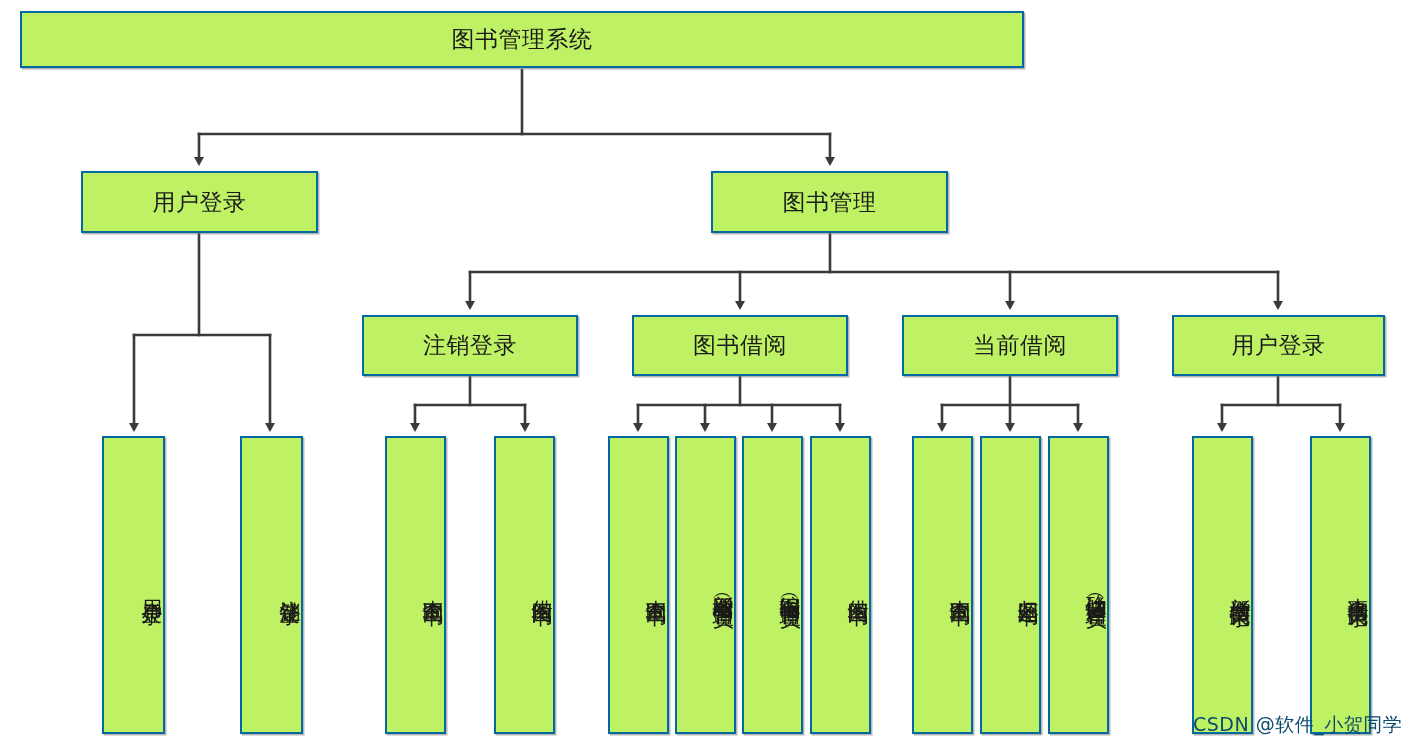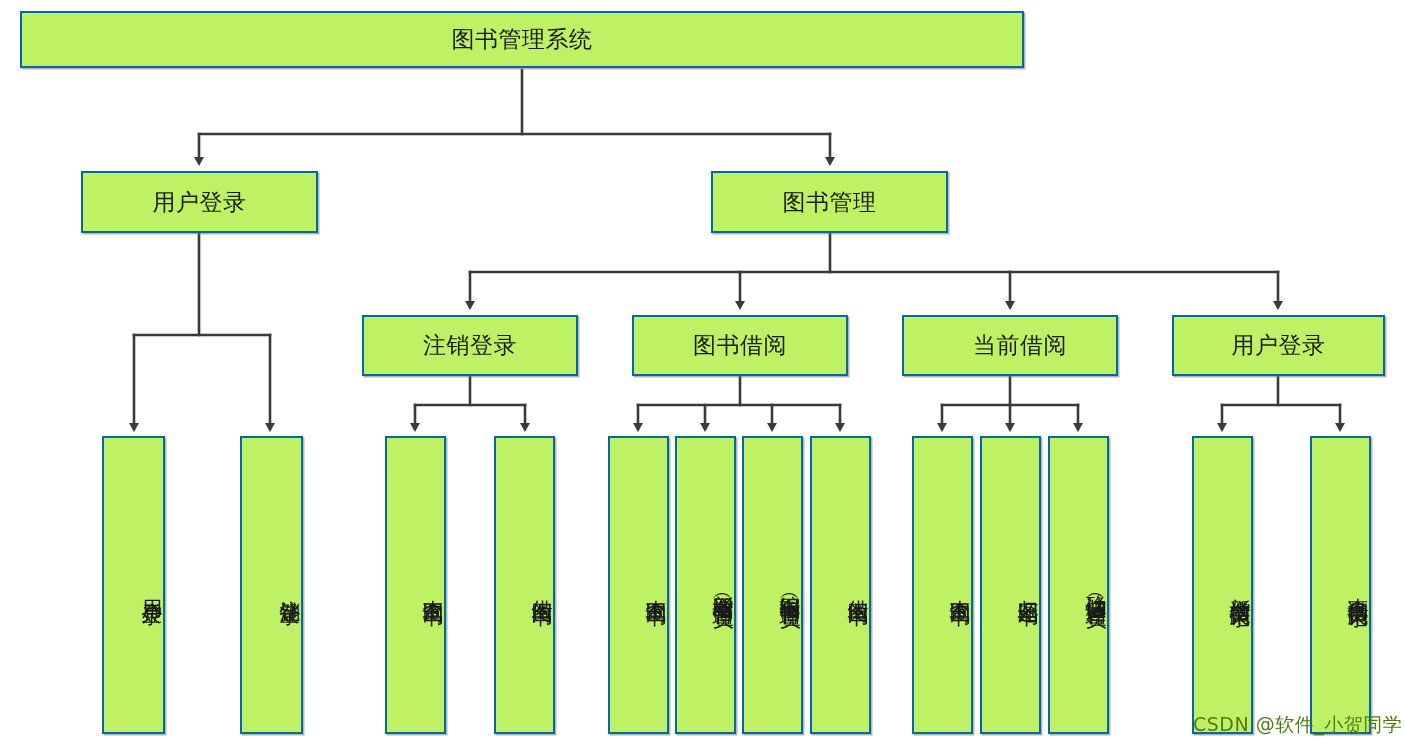--- a/index.html
+++ b/index.html
@@ -51,21 +51,21 @@
   }
   .node-label {
     display: block;
     white-space: pre;
   }
   .watermark {
     position: absolute;
     left: 1193px;
     top: 712px;
     font-size: 19px;
-    color: #4d7c0f;
+    color: #0c4a6e;
     white-space: nowrap;
     letter-spacing: 0.5px;
     pointer-events: none;
   }
 </style>
 </head>
 <body>
 
 <div id="diagram-root">
 

